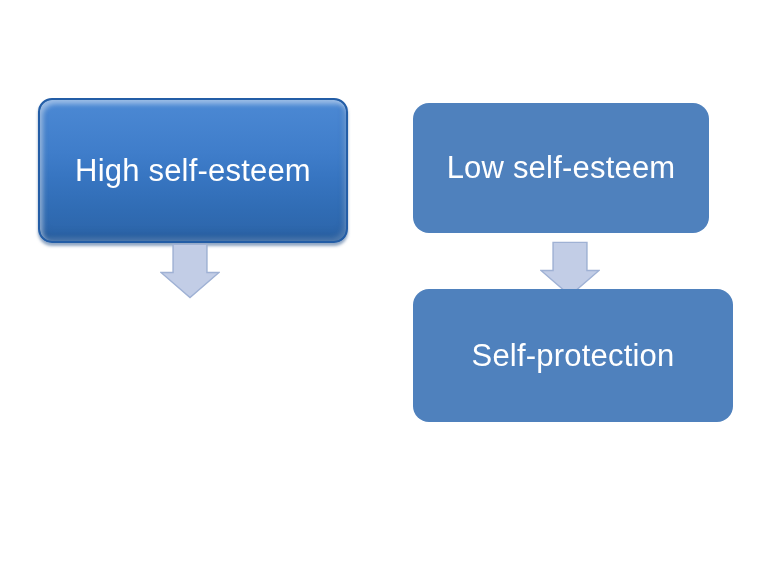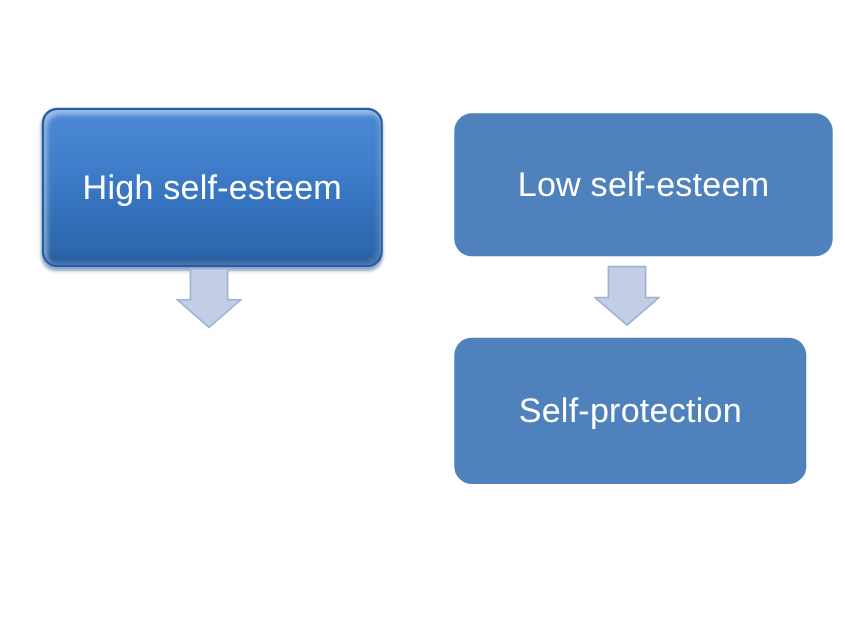--- a/index.html
+++ b/index.html
@@ -40,23 +40,23 @@
       inset -3px -3px 5px rgba(255, 255, 255, 0.18),
       inset 0 -6px 8px rgba(22, 62, 112, 0.25),
       0 3px 3px rgba(54, 94, 146, 0.55);
   }
   
   .node.flat {
     border-radius: 16px;
     background: var(--flat-fill, #4f81bd);
   }
   #node-high   { left: 38px;  top: 98px;  width: 306px; height: 141px; }
-  #node-low    { left: 413px; top: 103px; width: 344px; height: 130px; }
+  #node-low    { left: 413px; top: 103px; width: 296px; height: 130px; }
   #node-enh    { left: 37px;  top: 307px; width: 308px; height: 141px; }
-  #node-prot   { left: 413px; top: 307px; width: 320px; height: 133px; }
+  #node-prot   { left: 413px; top: 289px; width: 320px; height: 133px; }
   .down-arrow {
     position: absolute;
     width: 60px;
     height: 56px;
   }
   #arrow-left  { left: 160px; top: 243px; }
   #arrow-right { left: 540px; top: 241px; }
   .down-arrow svg { display: block; width: 100%; height: 100%; }
   .down-arrow polygon {
     fill: var(--arrow-fill, #c2cde6);

